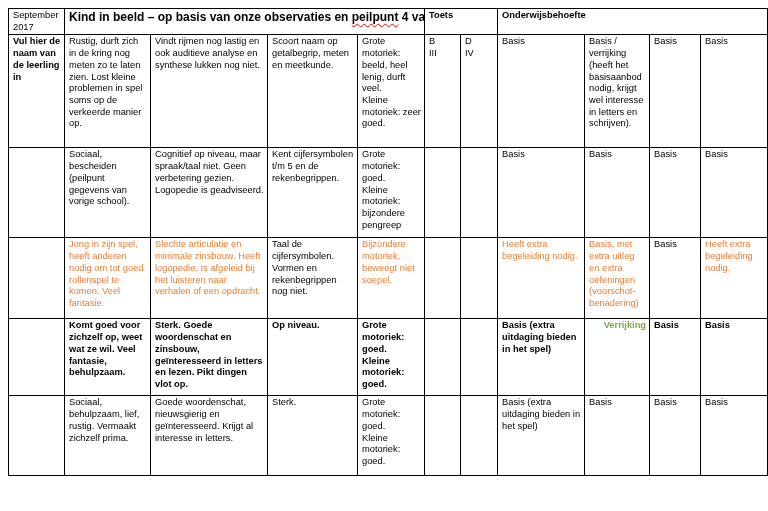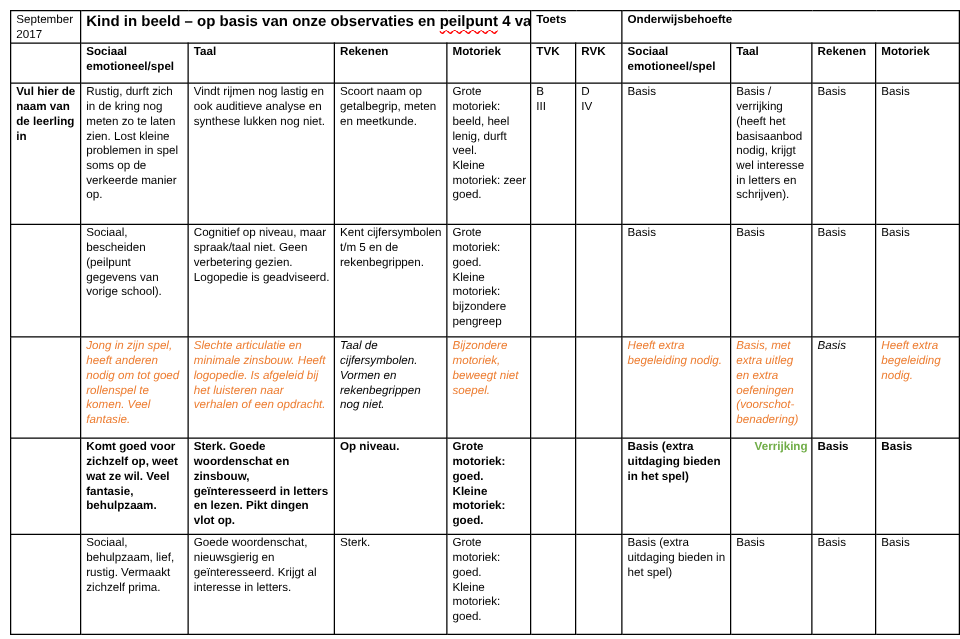--- a/index.html
+++ b/index.html
@@ -30,21 +30,21 @@
     word-wrap: break-word;
   }
   td.bold, tr.h2 td { font-weight: bold; }
   td.obs-title { white-space: nowrap; font-weight: bold; font-size: 12px; }
   tr.h1 td { font-weight: bold; }
   tr.h1 td.period { font-weight: normal; }
   tr.h1 { height: 22px; }
   tr.h2 { height: 32px; }
   tr.r1 { height: 113px; }
   tr.r2 { height: 90px; }
-  tr.r3 { height: 81px; font-style: italic; }
+  tr.r3 { height: 81px; }
   tr.r4 { height: 77px; font-weight: bold; }
   tr.r5 { height: 80px; }
   td.row-label { font-weight: bold; }
   td[data-tone="orange"] { color: #ED7D31; }
   td[data-tone="green"]  { color: #70AD47; text-align: right; }
   .squiggle {
     text-decoration-line: underline;
     text-decoration-style: wavy;
     text-decoration-color: #FF0000;
     text-decoration-thickness: 1px;
@@ -71,33 +71,20 @@
     </colgroup>
 
     <tbody>
         <tr class="h1">
       <td class="period">September 2017</td>
       <td class="obs-title" colspan="4"><span>Kind in beeld – op basis van onze observaties en </span><span class="squiggle">peilpunt</span><span> 4 van PRAVOO</span></td>
       <td colspan="2">Toets</td>
       <td colspan="4">Onderwijsbehoefte</td>
     </tr>
 
-    <tr class="h2">
-      <td></td>
-      <td>Sociaal emotioneel/spel</td>
-      <td>Taal</td>
-      <td>Rekenen</td>
-      <td>Motoriek</td>
-      <td>TVK</td>
-      <td>RVK</td>
-      <td>Sociaal emotioneel/spel</td>
-      <td>Taal</td>
-      <td>Rekenen</td>
-      <td>Motoriek</td>
-    </tr>
 
     <tr class="r1">
       <td class="row-label">Vul hier de naam van de leerling in</td>
       <td>Rustig, durft zich in de kring nog meten zo te laten zien. Lost kleine problemen in spel soms op de verkeerde manier op.</td>
       <td>Vindt rijmen nog lastig en ook auditieve analyse en synthese lukken nog niet.</td>
       <td>Scoort naam op getalbegrip, meten en meetkunde.</td>
       <td>Grote motoriek: beeld, heel lenig, durft veel.
 Kleine motoriek: zeer goed.</td>
       <td>B
 III</td>

